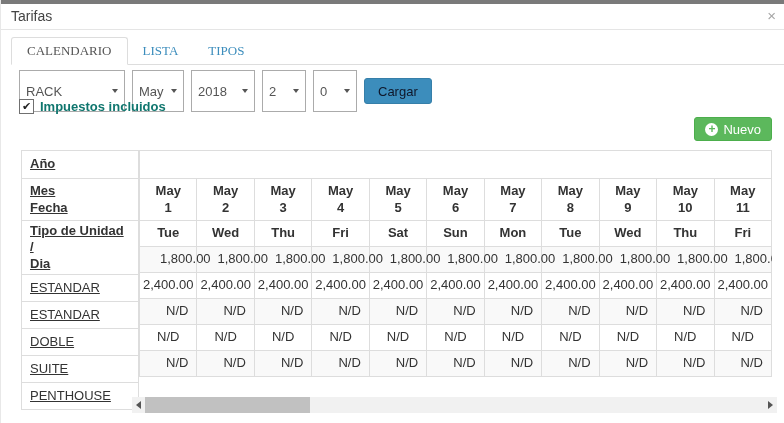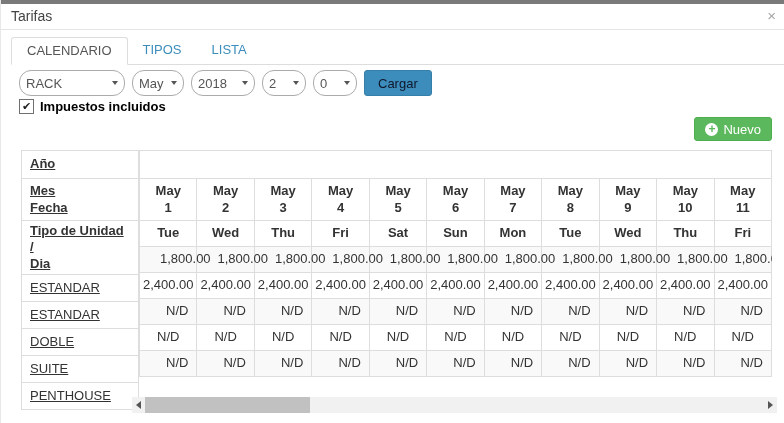--- a/index.html
+++ b/index.html
@@ -6,34 +6,34 @@
   .win{
     position:relative;width:784px;height:423px;background:#fff;overflow:hidden;
     font-family:"Liberation Sans",sans-serif;color:#333;box-sizing:border-box;
     border-left:1px solid #e8e8e8;
   }
   .top-bar{position:absolute;top:0;left:0;width:784px;height:4px;background:#7a7a7a;}
   .titlebar{position:absolute;top:4px;left:0;width:784px;height:25px;border-bottom:1px solid #e5e5e5;background:#fff;}
   .title{position:absolute;left:10px;top:4px;font-size:14px;color:#444;}
   .close-x{position:absolute;right:9px;top:3px;font-size:15px;color:#a6a6a6;cursor:pointer;line-height:18px;}
   
-  .tabbar{position:absolute;top:37px;left:10px;right:0;height:27px;border-bottom:1px solid #ddd;display:flex;}
+  .tabbar{position:absolute;top:37px;left:10px;right:0;height:27px;border-bottom:1px solid #ddd;display:flex;align-items:flex-end;font-family:Liberation Serif, serif;}
   .tab{font-size:13px;line-height:26px;padding:0 15px;cursor:pointer;}
   .tab.active{color:#555;background:#fff;border:1px solid #ddd;border-bottom:1px solid #fff;border-radius:3px 3px 0 0;margin-bottom:-1px;}
   .tab.inactive{color:#3c8dbc;}
   
   .filters{position:absolute;top:70px;left:18px;display:flex;gap:7px;align-items:center;}
-  .sel{height:24px;border:1px solid #ababab;border-radius:12px;background:#fff;display:flex;align-items:center;justify-content:space-between;padding:0 6px;font-size:13px;color:#555;cursor:pointer;box-sizing:content-box;}
+  .sel{height:24px;border:1px solid #ababab;border-radius:0;background:#fff;display:flex;align-items:center;justify-content:space-between;padding:8px 6px;font-size:13px;color:#555;cursor:pointer;box-sizing:content-box;}
   .caret{width:0;height:0;border-left:3.5px solid transparent;border-right:3.5px solid transparent;border-top:4px solid #555;margin-left:6px;}
   .w1{width:92px}.w2{width:38px}.w3{width:50px}.w4{width:30px}.w5{width:30px}
   .btn-cargar{height:26px;background:#3c8dbc;border:1px solid #367fa9;border-radius:3px;color:#0f172a;font-size:13px;padding:0 13px;cursor:pointer;font-family:"Liberation Sans",sans-serif;}
   
   .cbrow{position:absolute;top:99px;left:18px;display:flex;align-items:center;gap:6px;}
   .cb{width:13px;height:13px;border:1px solid #707070;background:#fff;font-size:11px;line-height:12px;text-align:center;color:#222;cursor:pointer;}
-  .cbl{font-size:13px;font-weight:bold;color:#000000;}
+  .cbl{font-size:13px;font-weight:bold;color:#0f766e;}
   
   .btn-nuevo{position:absolute;top:117px;right:12px;height:24px;display:inline-flex;align-items:center;gap:5px;background:#5cb85c;border:1px solid #4cae4c;border-radius:3px;color:#fff;font-size:13px;padding:0 10px;cursor:pointer;}
   .plus-circle{width:13px;height:13px;border-radius:50%;background:#fff;color:#5cb85c;font-size:12px;line-height:12px;font-weight:bold;text-align:center;}
   
   table{border-collapse:collapse;table-layout:fixed;}
   td{border:1px solid #ddd;font-size:13px;color:#333;vertical-align:middle;}
   .left-table{position:absolute;top:150px;left:20px;text-decoration:underline;}
   .left-table table{width:118px;}
   .left-table td{padding:2px 8px;line-height:1.25;text-align:left;}
   .left-table .hdr{font-weight:bold;}
@@ -57,22 +57,22 @@
 <div class="win">
   <div class="top-bar"></div>
 
   <div class="titlebar">
     <span class="title">Tarifas</span>
     <span class="close-x">×</span>
   </div>
 
   <div class="tabbar">
     <span class="tab active">CALENDARIO</span>
+    <span class="tab inactive">LISTA</span>
     <span class="tab inactive">TIPOS</span>
-    <span class="tab inactive">LISTA</span>
   </div>
 
   <div class="filters">
     <div class="sel w1">
       <span>RACK</span>
       <span class="caret"></span>
     </div>
     <div class="sel w2">
       <span>May</span>
       <span class="caret"></span>

